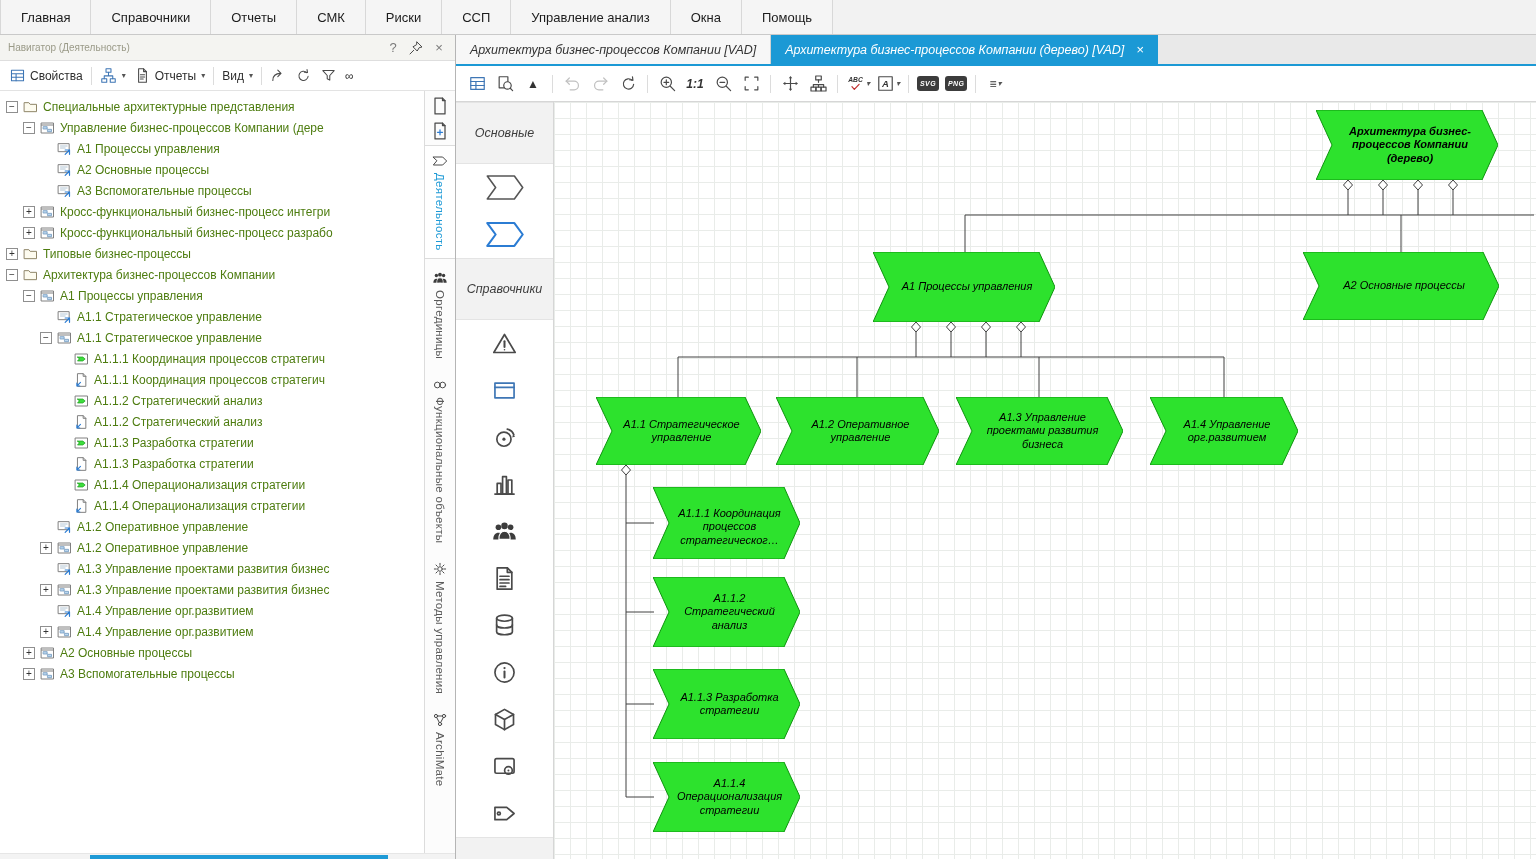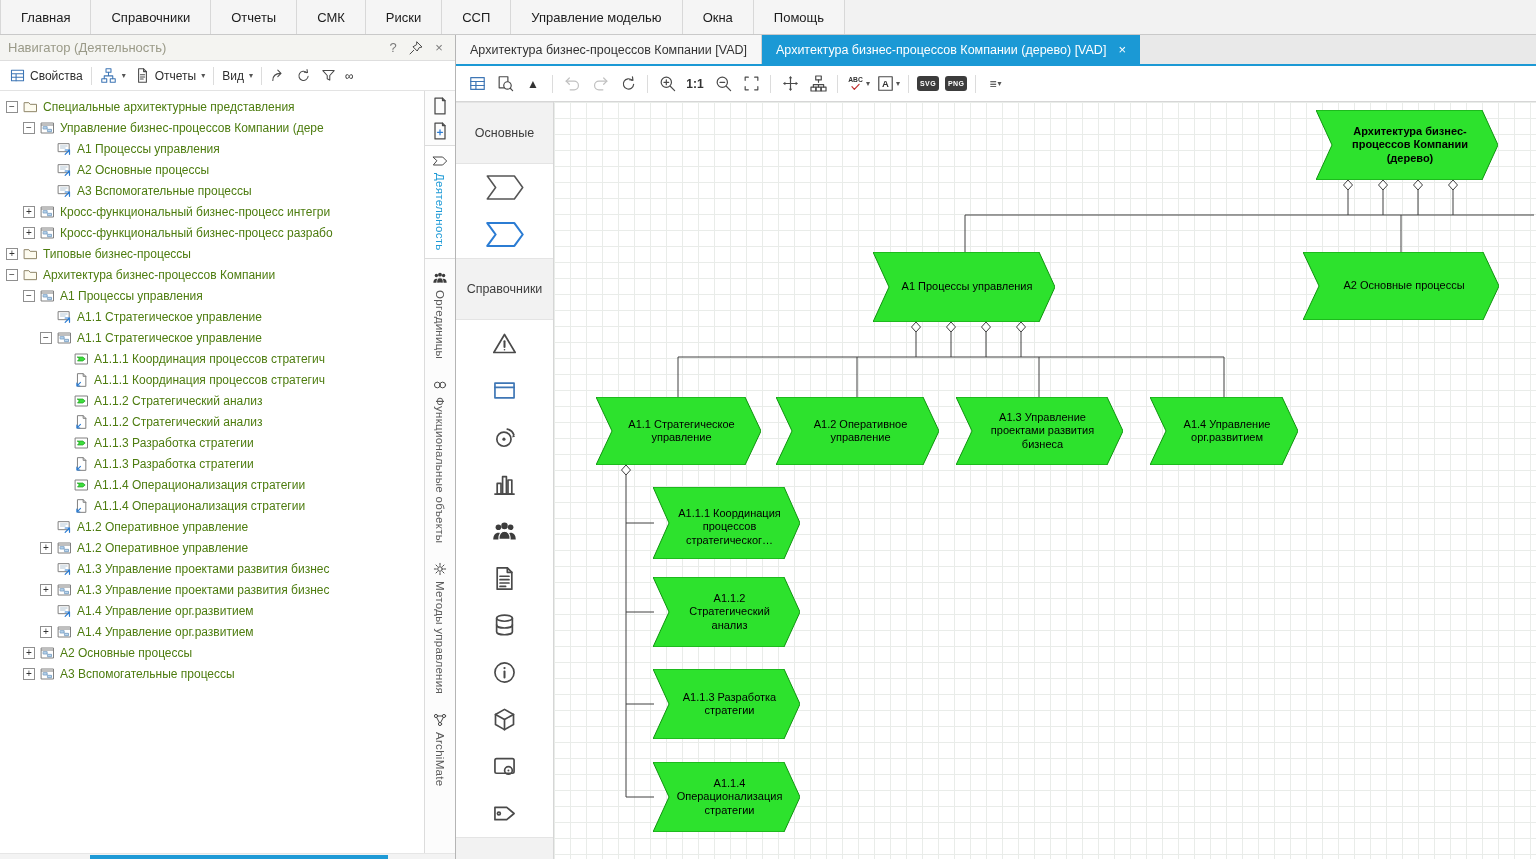--- a/index.html
+++ b/index.html
@@ -11,21 +11,21 @@
   .menubar { height:35px; flex:none; background:#f2f2f2; border-bottom:1px solid #c9c9c9; display:flex; align-items:stretch; }
   .menu-item { padding:8px 20px; display:flex; align-items:center; font-size:13px; color:#1c1c1c;
     border-right:1px solid #d8d8d8; background:#f5f5f5; cursor:default; }
   .menu-item:first-child { border-left:1px solid #d8d8d8; }
 
   .main-row { flex:1; display:flex; min-height:0; }
 
   
   .navigator { width:456px; flex:none; display:flex; flex-direction:column; border-right:1px solid #b5b5b5; background:#fff; }
   .nav-header { height:26px; flex:none; background:#f4f4f1; border-bottom:1px solid #dedede; display:flex; align-items:center; padding:0 8px; }
-  .nav-title { flex:1; color:#9a9a88; font-size:13px; white-space:nowrap; overflow:hidden; }
+  .nav-title { flex:1; color:#9a9a88; font-size:10px; white-space:nowrap; overflow:hidden; }
   .nav-hicon { width:16px; height:16px; margin-left:7px; color:#7a7a7a; font-size:13px; display:flex; align-items:center; justify-content:center; }
   .nav-toolbar { height:30px; flex:none; display:flex; align-items:center; padding:0 5px; border-bottom:1px solid #e3e3e3; }
   .tbtn { display:flex; align-items:center; gap:4px; padding:3px 4px; border-radius:2px; color:#2e2e2e; white-space:nowrap; }
   .tbtn .ic { width:17px; height:17px; display:inline-block; }
   .dd { font-size:8px; color:#555; margin-left:1px; }
   .sep { width:1px; height:18px; background:#dcdcdc; margin:0 4px; flex:none; }
 
   .nav-body { flex:1; display:flex; min-height:0; }
   .tree { flex:1; min-width:0; overflow:hidden; padding-top:5px; }
   .tree-row { display:flex; align-items:center; height:21px; white-space:nowrap; overflow:hidden; }
@@ -39,21 +39,21 @@
   .strip-btn { width:20px; height:20px; margin-top:5px; flex:none; }
   .side-tab { width:100%; display:flex; flex-direction:column; align-items:center; padding:7px 0; margin-top:4px; color:#5a5a5a; }
   .side-tab .ic { width:16px; height:16px; margin-bottom:4px; }
   .side-tab .vlabel { writing-mode:vertical-rl; font-size:11.5px; letter-spacing:.3px; }
   .side-tab.active { color:#1e9ad6; background:#fff; border-top:1px solid #dcdcdc; border-bottom:1px solid #dcdcdc; }
 
   .nav-hscroll { height:6px; flex:none; background:#f3f3f3; position:relative; border-top:1px solid #e6e6e6; }
   .nav-hthumb { position:absolute; left:90px; top:1px; width:298px; height:4px; background:#1e9ad6; }
 
   
-  .workspace { flex:1; min-width:0; display:flex; flex-direction:column; background:#fff; }
+  .workspace { flex:1; min-width:0; display:flex; flex-direction:column; background:#fff;font-style:italic; }
   .doc-tabs { height:31px; flex:none; background:#e9e9e9; display:flex; border-bottom:2px solid #1b99d5; }
   .doc-tab { padding:0 14px; display:flex; align-items:center; font-size:12.5px; color:#333;
     background:#f7f7f7; border-right:1px solid #d2d2d2; white-space:nowrap; }
   .doc-tab.active { background:#1b99d5; color:#fff; border-right:none; }
   .doc-tab .close { margin-left:12px; font-size:13px; line-height:1; }
 
   .diagram-toolbar { height:36px; flex:none; display:flex; align-items:center; gap:2px; padding:0 8px;
     background:#fff; border-bottom:1px solid #d6d6d6; }
   .dbtn { min-width:26px; height:26px; display:flex; align-items:center; justify-content:center; color:#3a3a3a; border-radius:2px; padding:0 2px; }
   .dbtn .ic { width:19px; height:19px; }
@@ -84,21 +84,21 @@
 
 <div id="app">
 
   <div class="menubar" id="menubar">
       <div class="menu-item">Главная</div>
       <div class="menu-item">Справочники</div>
       <div class="menu-item">Отчеты</div>
       <div class="menu-item">СМК</div>
       <div class="menu-item">Риски</div>
       <div class="menu-item">ССП</div>
-      <div class="menu-item">Управление моделью</div>
+      <div class="menu-item">Управление анализ</div>
       <div class="menu-item">Окна</div>
       <div class="menu-item">Помощь</div>
     </div>
 
   <div class="main-row">
 
     <div class="navigator">
       <div class="nav-header">
         <span class="nav-title">Навигатор (Деятельность)</span>
         <span class="nav-hicon">?</span>

